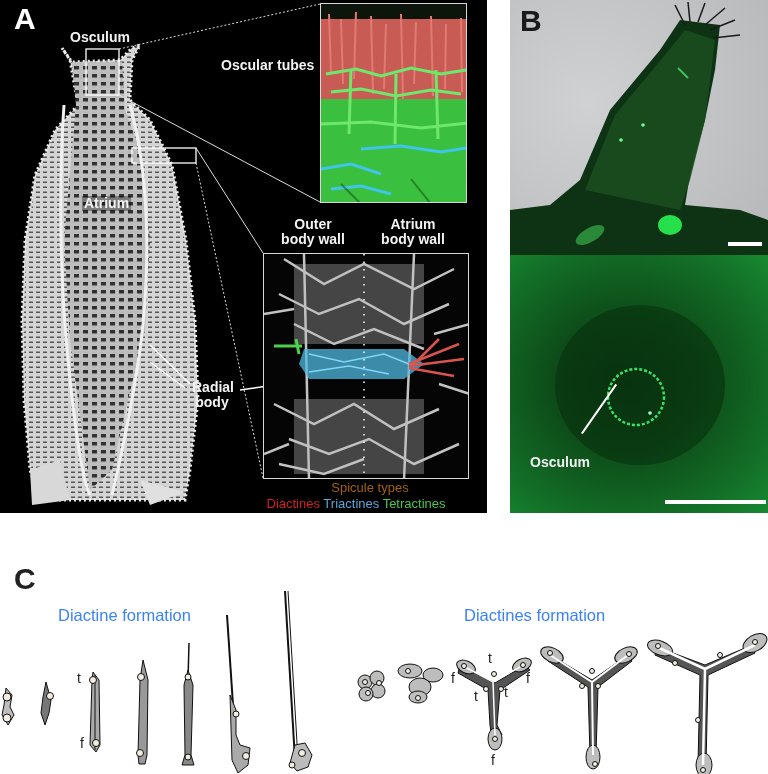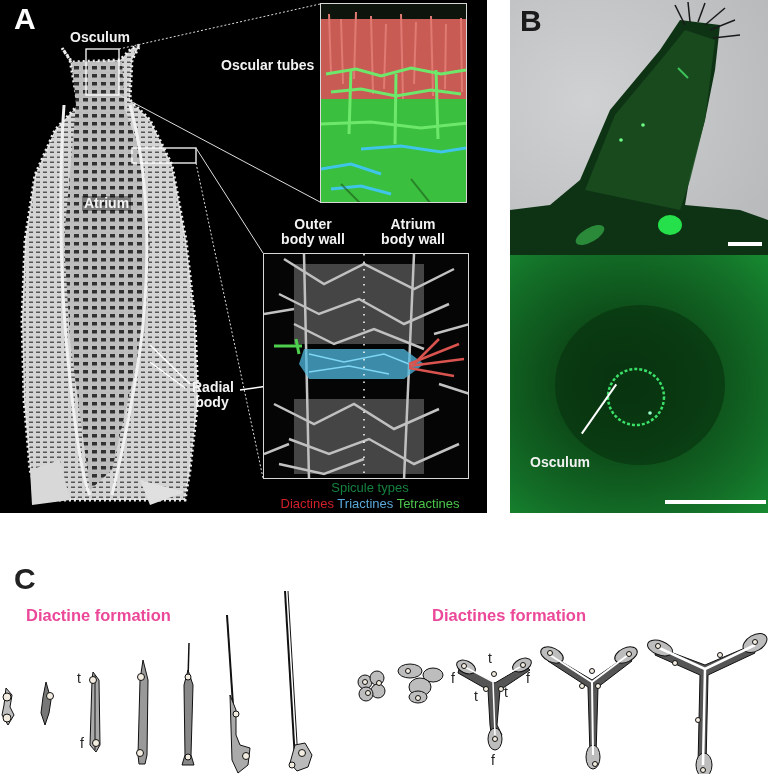--- a/index.html
+++ b/index.html
@@ -10,21 +10,21 @@
   .panel-letter { font-weight:bold; font-size:30px; line-height:30px; }
   .lbl-white { color:#f2f2f2; font-weight:bold; font-size:14px; text-align:center; line-height:15px; }
   .inset-box { border:1.5px solid #d8d8d8; box-sizing:border-box; overflow:hidden; }
   .legend-line { font-size:13px; text-align:center; }
   
   #panel-b-top { left:510px; top:0; width:258px; height:255px; background:#c9cbcc; overflow:hidden; }
   #panel-b-bottom { left:510px; top:255px; width:258px; height:258px; overflow:hidden;
     background:radial-gradient(ellipse at 45% 50%, #0a3a12 0%, #0d4a18 35%, #136e27 75%, #178a31 100%); }
   .scalebar { background:#fff; height:4px; }
   
-  .heading { font-weight:bold; font-size:16.5px; color:#ec4899; }
+  .heading { font-weight:normal; font-size:16.5px; color:#3b82f6;margin-left:32px; }
   .cell-letter { font-family:"Liberation Sans", sans-serif; font-size:14px; fill:#222; }
 </style>
 </head>
 <body>
 
 <div id="panel-a" class="abs">
   <svg class="abs" style="left:0;top:0" width="487" height="513">
     <defs>
       <pattern id="mesh" width="9" height="8" patternUnits="userSpaceOnUse">
         <rect width="9" height="8" fill="#bdbdbd"></rect>
@@ -149,22 +149,22 @@
       <g stroke="#d9534f" stroke-width="2.5">
         <line x1="145" y1="110" x2="195" y2="90"></line>
           <line x1="145" y1="112" x2="200" y2="105"></line>
         <line x1="145" y1="114" x2="190" y2="122"></line>
           <line x1="150" y1="110" x2="175" y2="85"></line>
       </g>
       <line x1="100" y1="0" x2="100" y2="226" stroke="#fff" stroke-width="1.5" stroke-dasharray="1.5 6"></line>
     </svg>
   </div>
 
-  <div class="abs legend-line" style="left:270px;top:480px;width:200px;color:#15803d">Spicule types</div>
-  <div class="abs legend-line" style="left:258px;top:496px;width:224px">
+  <div class="abs legend-line" style="left:270px;top:480px;width:200px;color:#a16207">Spicule types</div>
+  <div class="abs legend-line" style="left:244px;top:496px;width:224px">
     <span style="color:#d0202a">Diactines</span>
     <span style="color:#5aa8d8">Triactines</span>
     <span style="color:#4cc54c">Tetractines</span>
   </div>
 </div>
 
 <div id="panel-b-top" class="abs">
   <svg width="258" height="255" class="abs" style="left:0;top:0">
     <defs>
       <radialGradient id="bg1" cx="0.3" cy="0.4" r="0.8">

